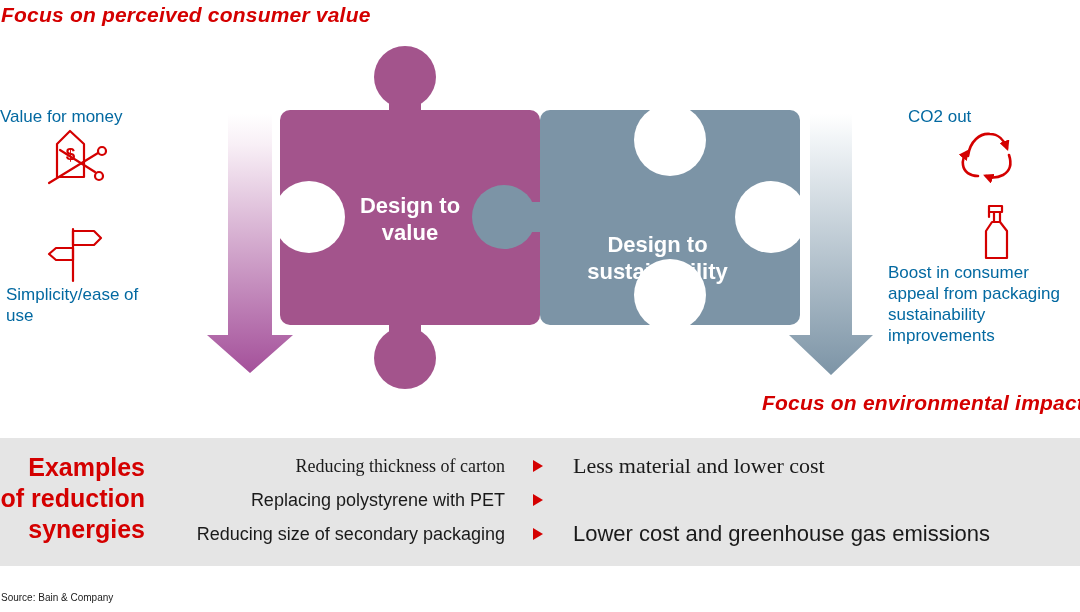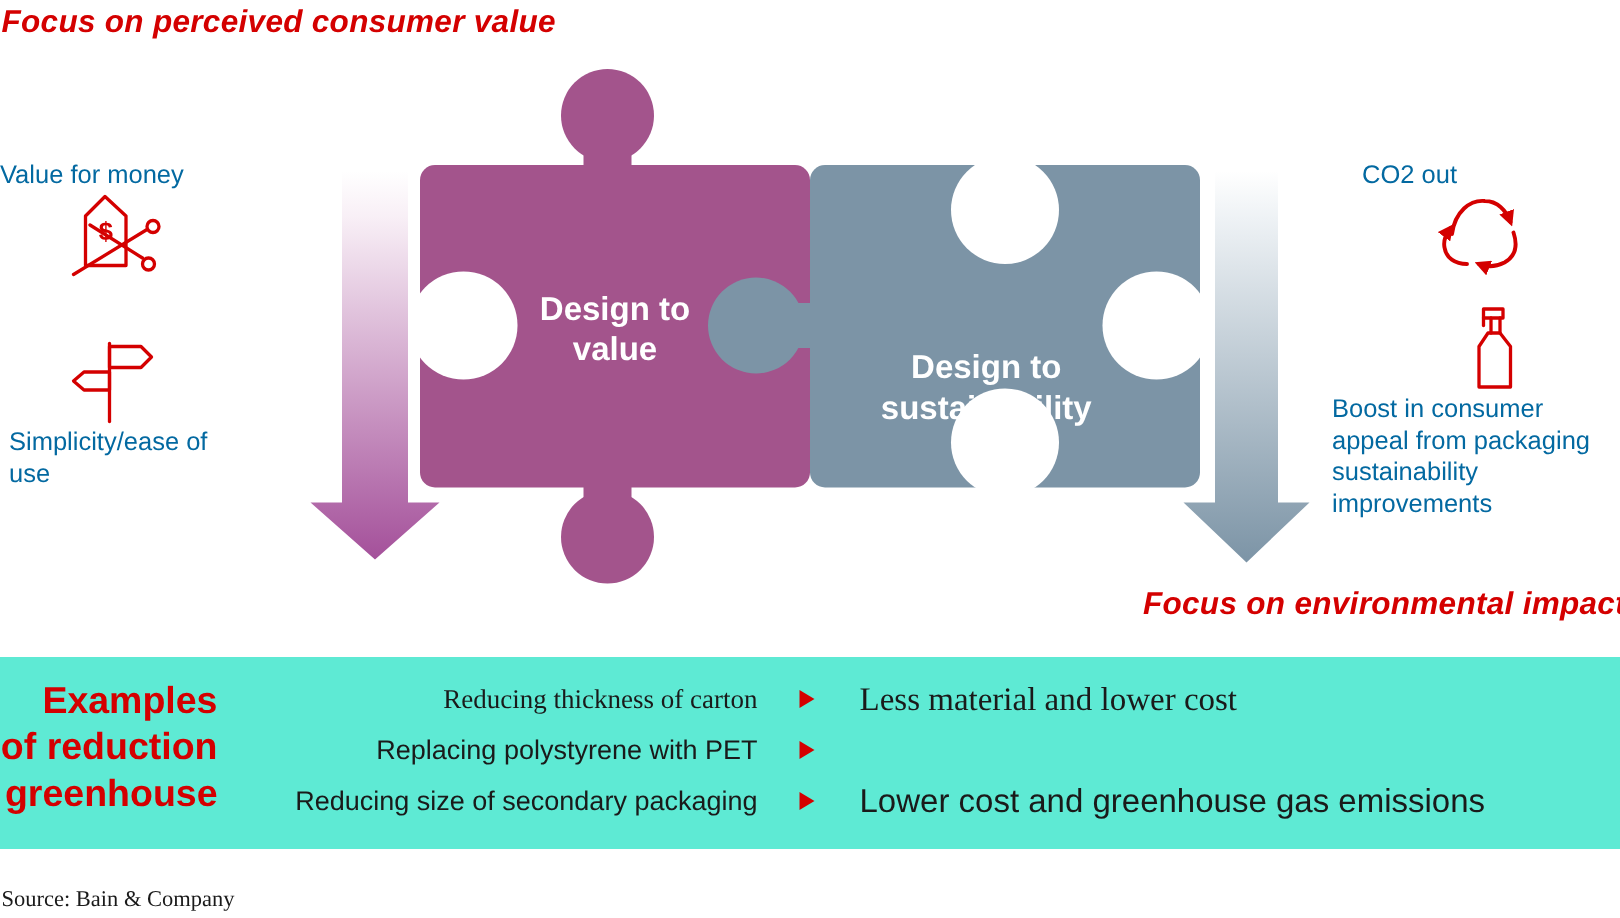--- a/index.html
+++ b/index.html
@@ -13,42 +13,42 @@
     font-size:21px; font-weight:bold; font-style:italic;
     color:#d40000; white-space:nowrap; letter-spacing:0.2px;
   }
   .side-label { font-size:17px; line-height:21px; text-align:left; color:#0369a1; }
   .piece-label {
     font-size:22px; font-weight:bold; color:#ffffff;
     text-align:center; line-height:27px;
   }
   #band {
     position:absolute; left:0; top:438px; width:1080px; height:128px;
-    background:#5eead4;
+    background:#e5e5e5;
   }
   .head-line {
     position:absolute; right:935px; white-space:nowrap;
     font-size:25px; line-height:31px; font-weight:bold; color:#d40000;
   }
   .ex-row { position:absolute; left:0; width:1080px; height:24px; }
   .action {
     position:absolute; right:575px; top:0; white-space:nowrap;
     font-size:18px; line-height:24px; color:#1a1a1a;
   }
   .benefit {
     position:absolute; left:573px; top:0; white-space:nowrap;
     font-size:22px; line-height:24px; color:#1a1a1a;
   }
   .tri {
     position:absolute; left:533px; top:6px; width:0; height:0;
     border-left:10px solid #d40000;
     border-top:6.5px solid transparent;
     border-bottom:6.5px solid transparent;
   }
-  #source { font-size:15px; color:#1a1a1a; white-space:nowrap;font-family:Liberation Serif, serif; }
+  #source { font-size:10px; color:#1a1a1a; white-space:nowrap; }
   svg { display:block; }
 </style>
 </head>
 <body>
 
 <div id="stage">
 
   <svg class="abs" style="left:0;top:0;" width="1080" height="612" viewBox="0 0 1080 612">
     <defs>
       <linearGradient id="gpurple" x1="0" y1="0" x2="0" y2="1">
@@ -130,21 +130,21 @@
   <div class="abs piece-label" style="left:575px; top:192px; width:165px;margin-top:39px;">Design to sustainability</div>
 
   <div class="abs side-label" style="left:908px; top:106px; width:160px;">CO2 out</div>
   <div class="abs side-label" style="left:888px; top:262px; width:192px;">Boost in consumer appeal from packaging sustainability improvements</div>
 
   <div class="abs title" style="right:-4px; top:391px;">Focus on environmental impact</div>
 
   <div id="band">
     <div class="head-line" style="top:14px;">Examples</div>
     <div class="head-line" style="top:45px;padding-left:43px;">of reduction</div>
-    <div class="head-line" style="top:76px;">greenhouse</div>
+    <div class="head-line" style="top:76px;">synergies</div>
 
     <div class="ex-row" style="top:16px;font-family:Liberation Serif, serif;">
       <div class="action">Reducing thickness of carton</div>
       <div class="tri"></div>
       <div class="benefit">Less material and lower cost</div>
     </div>
     <div class="ex-row" style="top:50px;">
       <div class="action">Replacing polystyrene with PET</div>
       <div class="tri"></div>
     </div>

